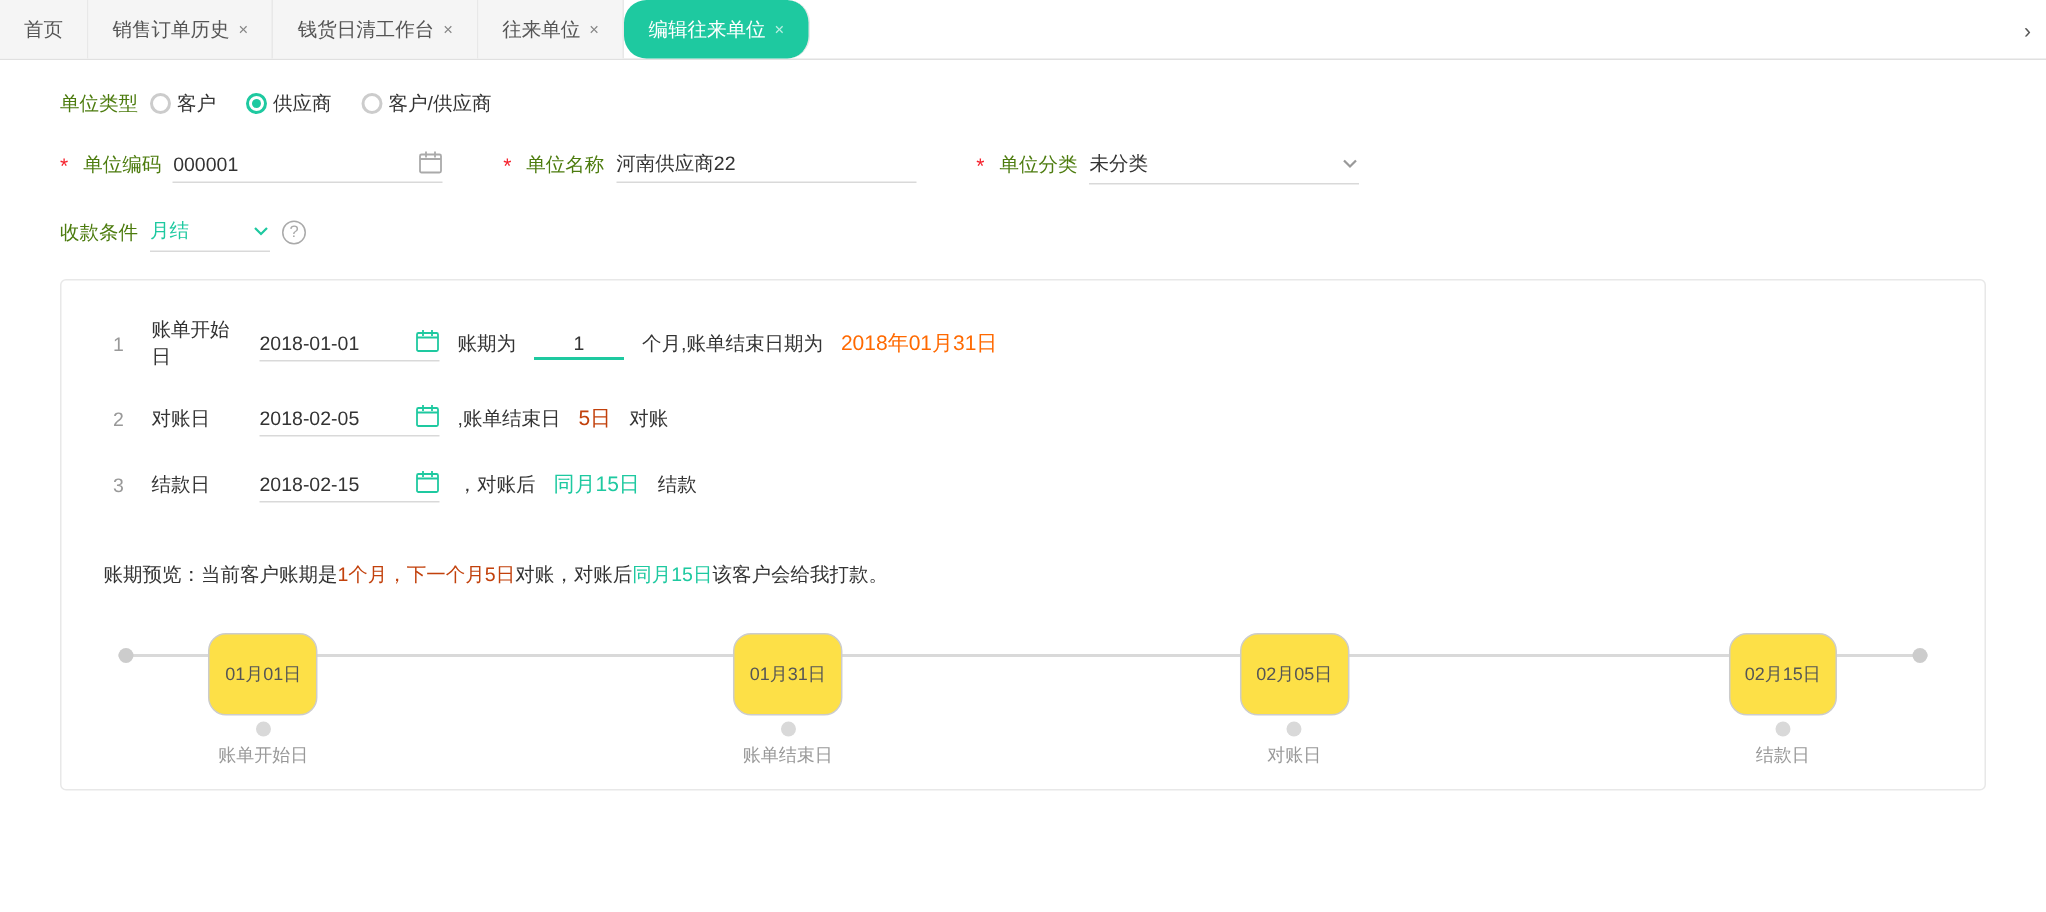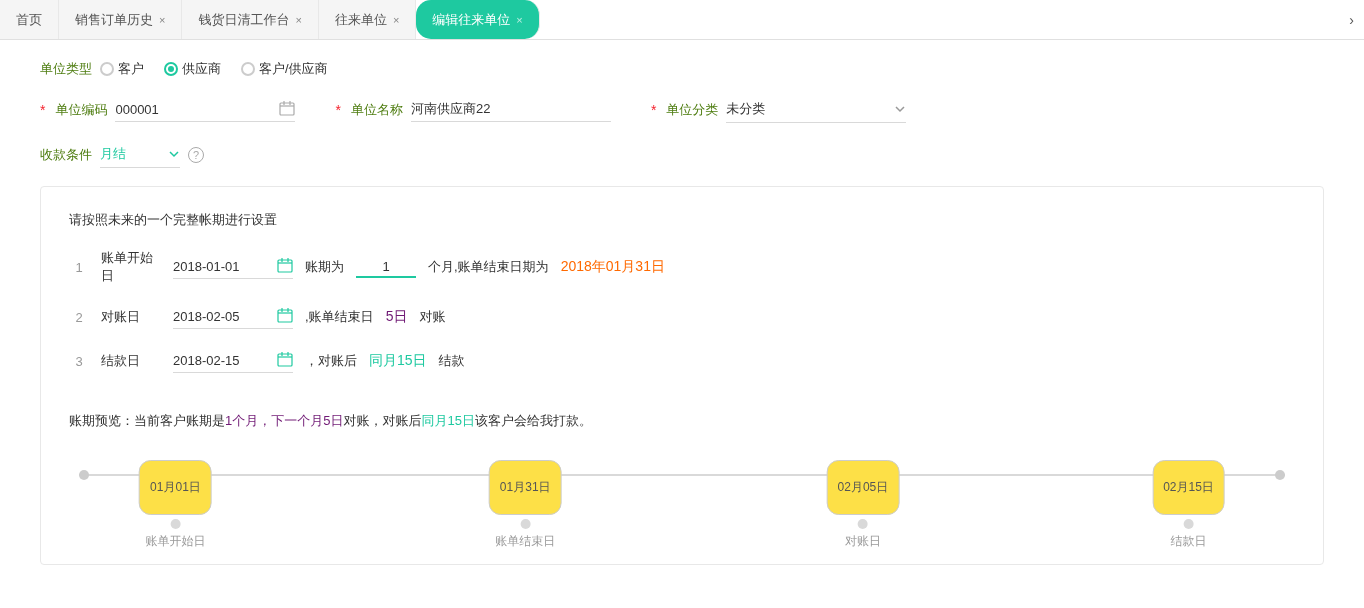--- a/index.html
+++ b/index.html
@@ -238,21 +238,21 @@
     .inline-text {
       font-size: 13px;
       color: #333;
     }
 
     .teal-text {
       color: #ff6900;
     }
 
     .orange-text {
-      color: #701a75;
+      color: #c2410c;
     }
 
     .teal-highlight {
       color: #1ec9a0;
     }
 
     
     .preview-section {
       margin-top: 16px;
       padding-top: 16px;
@@ -399,21 +399,20 @@
         <span class="select-value teal">月结</span>
         <svg width="12" height="12" viewBox="0 0 12 12">
             <path d="M2 4l4 4 4-4" stroke="#1ec9a0" stroke-width="1.5" fill="none"></path>
           </svg>
       </div>
       <div class="help-icon">?</div>
     </div>
   </div>
 
   <div class="settings-box">
-    <div class="settings-title">请按照未来的一个完整帐期进行设置</div>
 
     <div class="setting-row">
       <span class="row-number">1</span>
       <span class="row-type-label">账单开始日</span>
       <div class="date-input-wrap">
         <input type="text" value="2018-01-01" style="">
         <span class="calendar-icon">
           <svg width="16" height="16" viewBox="0 0 16 16" fill="none">
               <rect x="1" y="3" width="14" height="12" rx="1" stroke="#1ec9a0" stroke-width="1.2"></rect>
               <path d="M1 6h14" stroke="#1ec9a0" stroke-width="1.2"></path>

